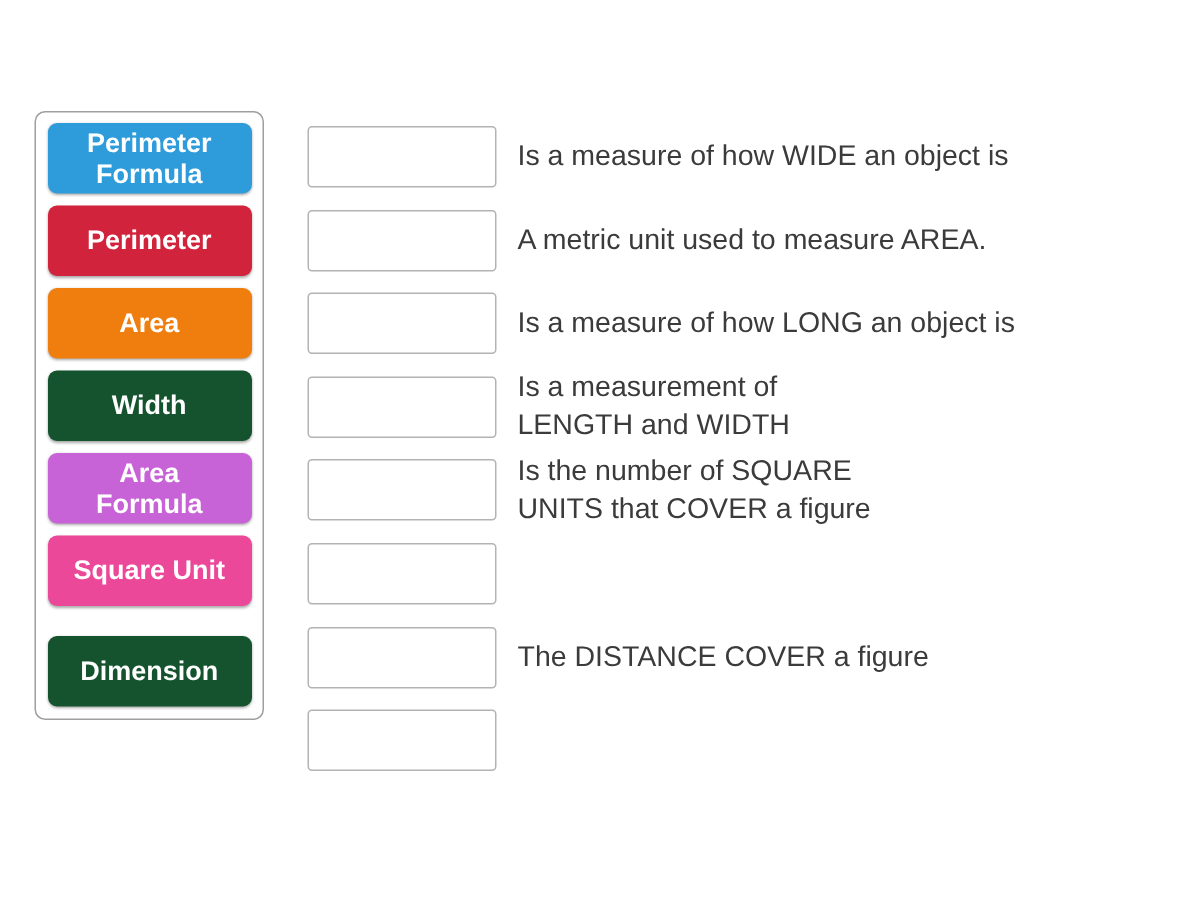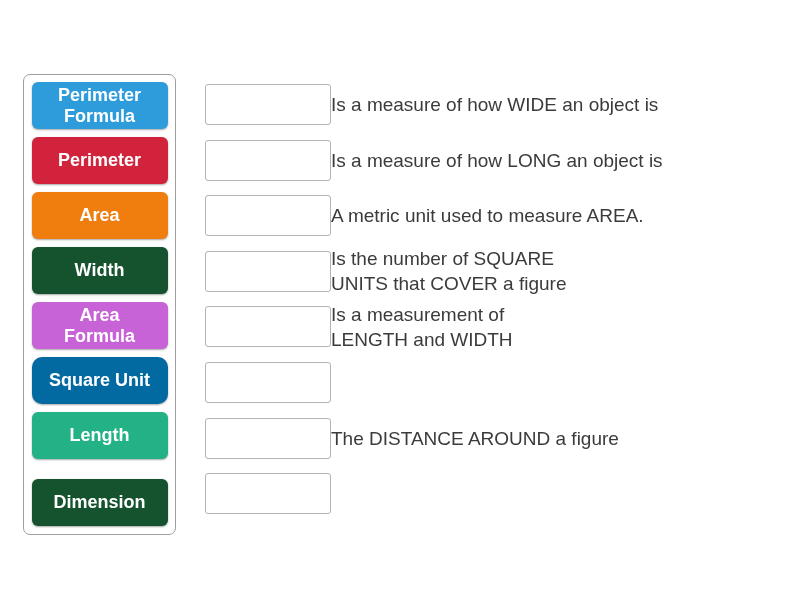--- a/index.html
+++ b/index.html
@@ -65,72 +65,72 @@
   .drop-zone {
     flex: none;
     width: 126px;
     height: 41px;
     box-sizing: border-box;
     background: #ffffff;
     border: 1px solid #b3b3b3;
     border-radius: 3px;
   }
   .definition {
+    margin-left: 14px;
     font-size: 19px;
     line-height: 25px;
     color: #3b3b3b;
     white-space: pre-line;
   }
 </style>
 </head>
 <body>
 
 <div class="stage">
 
   <div class="keyword-panel">
     <div class="keyword-tile" style="background-color: rgb(46, 156, 219);">Perimeter
 Formula</div>
     <div class="keyword-tile" style="background-color: rgb(210, 35, 60);">Perimeter</div>
     <div class="keyword-tile" style="background-color: rgb(240, 126, 15);">Area</div>
     <div class="keyword-tile" style="background-color: #14532d;">Width</div>
     <div class="keyword-tile" style="background-color: rgb(199, 99, 214);">Area
 Formula</div>
-    <div class="keyword-tile" style="background-color: #0369a1; border-radius: 10px;">Square Unit</div>
-    <div class="keyword-tile" style="background-color: rgb(34, 178, 133);">Length</div>
+    <div class="keyword-tile" style="background-color: #ec4899;">Square Unit</div>
     <div class="keyword-tile" style="background-color: #14532d; margin-top: 12px;">Dimension</div>
   </div>
 
   <div class="answer-column">
     <div class="answer-row">
       <div class="drop-zone"></div>
       <div class="definition">Is a measure of how WIDE an object is</div>
     </div>
     <div class="answer-row">
       <div class="drop-zone"></div>
+      <div class="definition">A metric unit used to measure AREA.</div>
+    </div>
+    <div class="answer-row">
+      <div class="drop-zone"></div>
       <div class="definition">Is a measure of how LONG an object is</div>
     </div>
     <div class="answer-row">
       <div class="drop-zone"></div>
-      <div class="definition">A metric unit used to measure AREA.</div>
+      <div class="definition">Is a measurement of
+LENGTH and WIDTH</div>
     </div>
     <div class="answer-row">
       <div class="drop-zone"></div>
       <div class="definition">Is the number of SQUARE
 UNITS that COVER a figure</div>
     </div>
     <div class="answer-row">
       <div class="drop-zone"></div>
-      <div class="definition">Is a measurement of
-LENGTH and WIDTH</div>
     </div>
     <div class="answer-row">
       <div class="drop-zone"></div>
-    </div>
-    <div class="answer-row">
-      <div class="drop-zone"></div>
-      <div class="definition">The DISTANCE AROUND a figure</div>
+      <div class="definition">The DISTANCE COVER a figure</div>
     </div>
     <div class="answer-row">
       <div class="drop-zone"></div>
     </div>
   </div>
 
 </div>
 
 </body></html>

